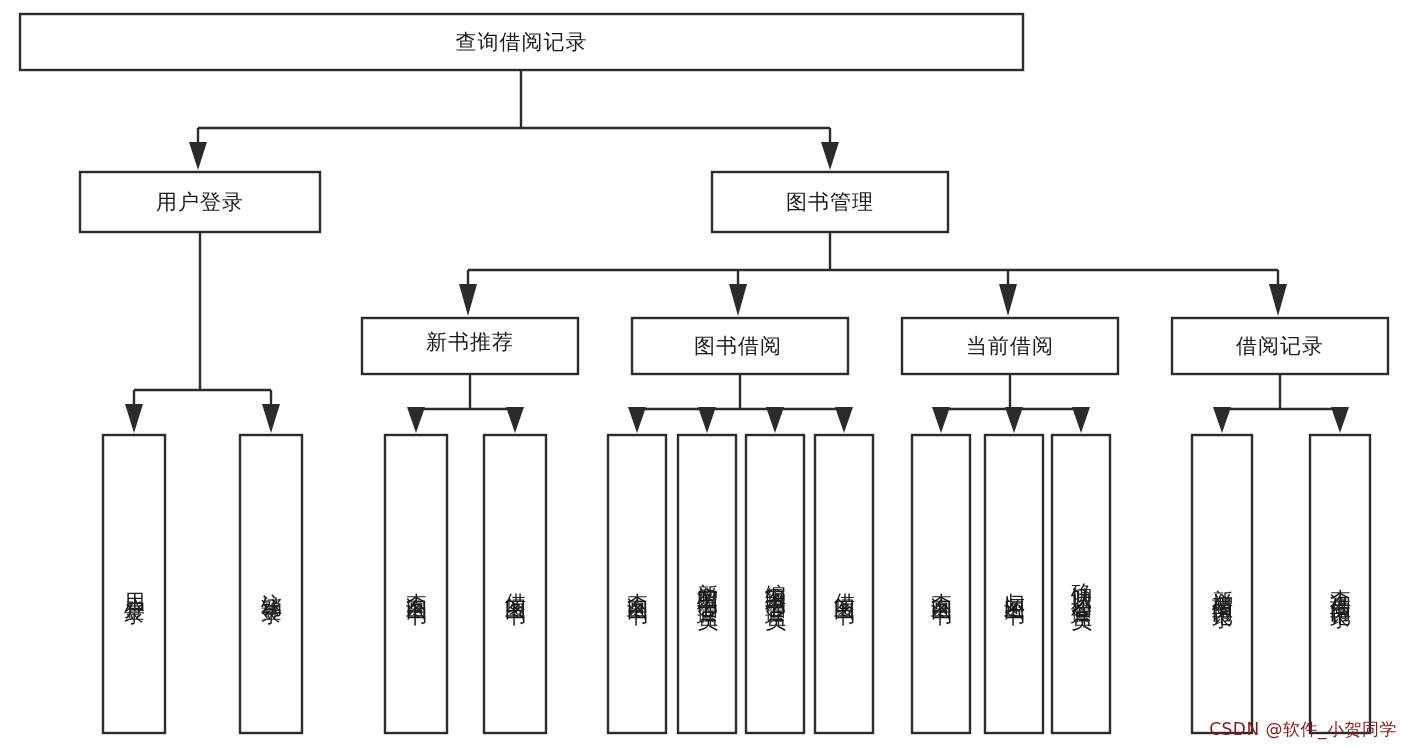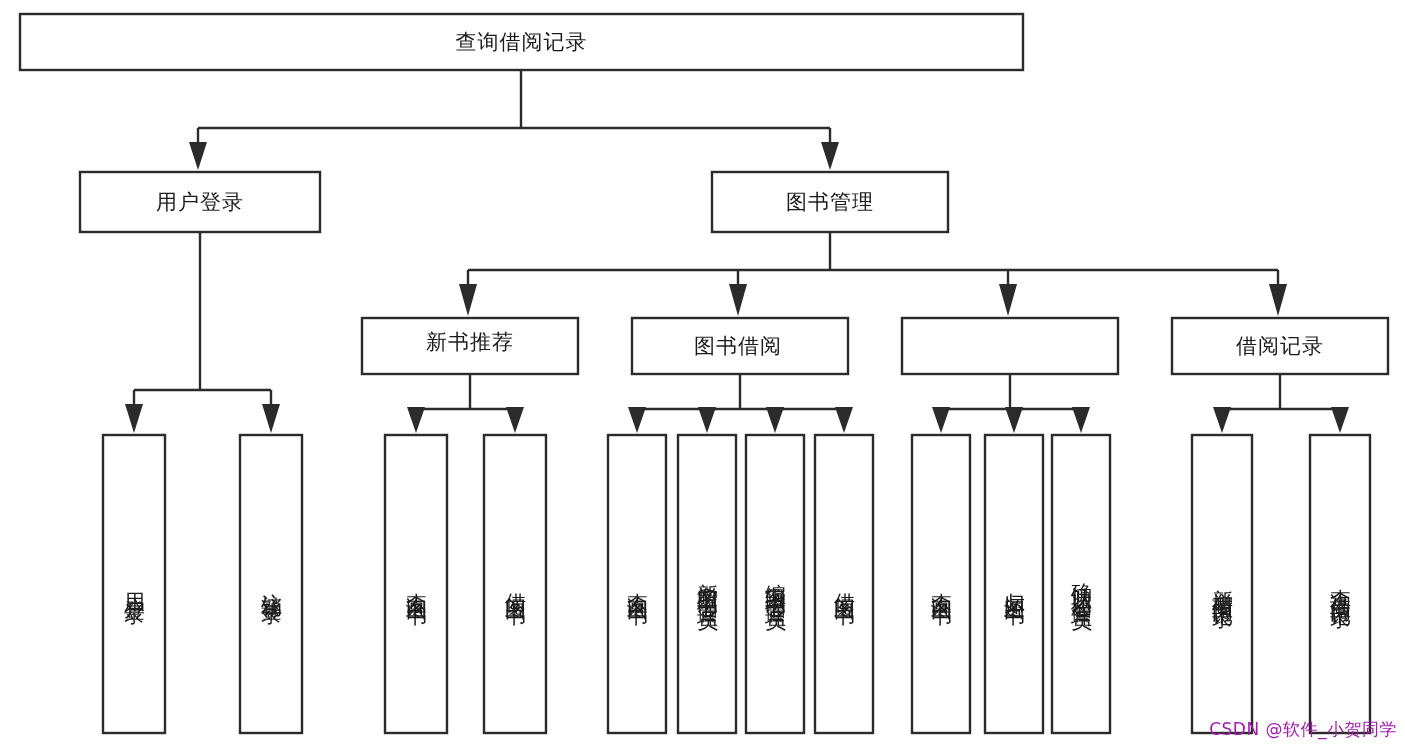--- a/index.html
+++ b/index.html
@@ -65,21 +65,21 @@
     letter-spacing: 4px;
     line-height: 1;
     white-space: nowrap;
     pointer-events: none;
   }
   .watermark {
     position: absolute;
     right: 8px;
     bottom: 6px;
     font-size: 17px;
-    color: #a21caf;
+    color: #7f1d1d;
     letter-spacing: 0.5px;
     white-space: nowrap;
     pointer-events: none;
   }
 </style>
 </head>
 <body>
 
 <div id="diagram-root">
 
@@ -177,20 +177,21 @@
     </g>
   </svg>
 
   <div class="node-label-h" style="left:20px; top:14px; width:1003px; height:56px;">查询借阅记录</div>
 
   <div class="node-label-h" style="left:80px; top:172px; width:240px; height:60px;">用户登录</div>
   <div class="node-label-h" style="left:712px; top:172px; width:236px; height:60px;border-radius:18px;">图书管理</div>
 
   <div class="node-label-h" style="left:362px; top:318px; width:216px; height:48px;">新书推荐</div>
   <div class="node-label-h" style="left:632px; top:318px; width:212px; height:56px;">图书借阅</div>
+  <div class="node-label-h" style="left:902px; top:318px; width:216px; height:56px;">当前借阅</div>
   <div class="node-label-h" style="left:1172px; top:318px; width:216px; height:56px;">借阅记录</div>
 
   <div class="node-label-v" style="left:103px; top:435px; width:62px; height:298px;">用户登录</div>
   <div class="node-label-v" style="left:240px; top:435px; width:62px; height:298px;">注销登录</div>
   <div class="node-label-v" style="left:385px; top:435px; width:62px; height:298px;">查询图书</div>
   <div class="node-label-v" style="left:484px; top:435px; width:62px; height:298px;">借阅图书</div>
   <div class="node-label-v" style="left:608px; top:435px; width:58px; height:298px;">查询图书</div>
   <div class="node-label-v" style="left:678px; top:435px; width:58px; height:298px;">新增图书（管理员）</div>
   <div class="node-label-v" style="left:746px; top:435px; width:58px; height:298px;">编辑图书（管理员）</div>
   <div class="node-label-v" style="left:815px; top:435px; width:58px; height:298px;">借阅图书</div>

